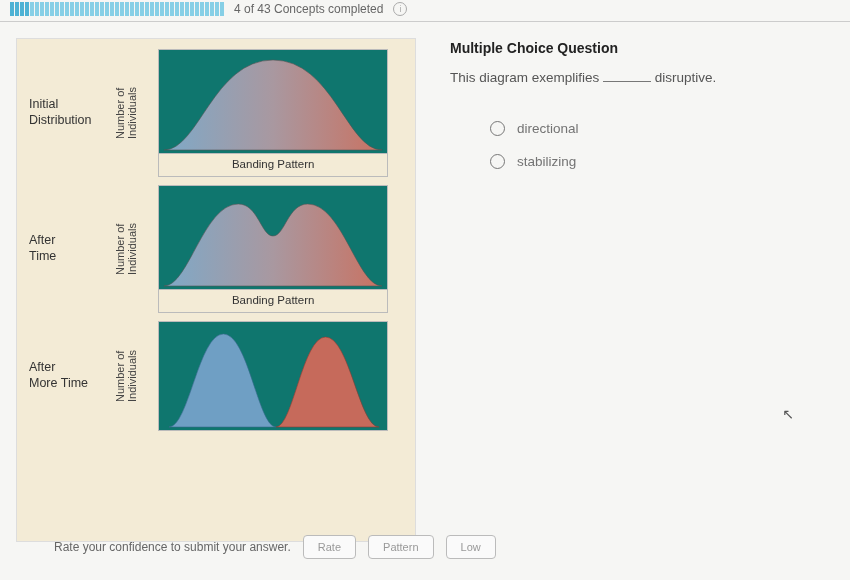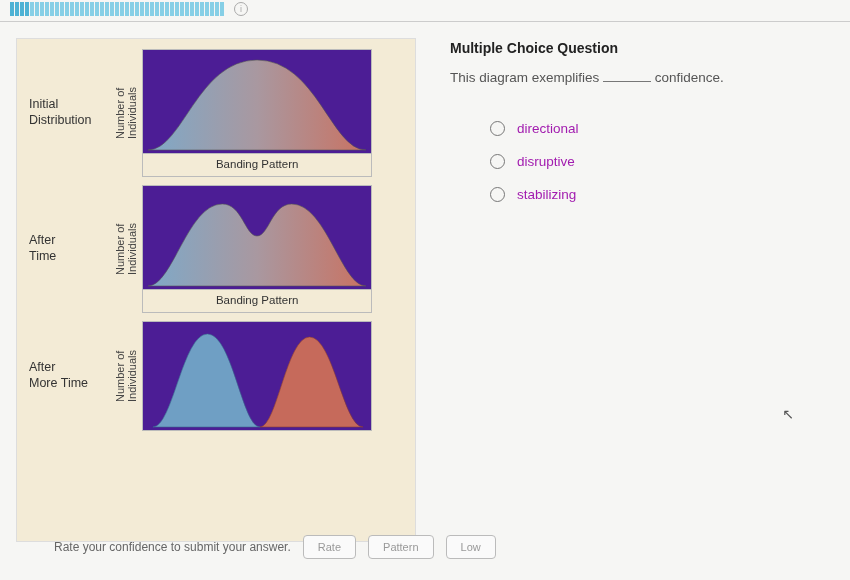--- a/index.html
+++ b/index.html
@@ -8,31 +8,31 @@
   .progress-ticks { display: flex; gap: 1px; }
   .progress-ticks span { width: 4px; height: 14px; background: #86cfe6; display: inline-block; }
   .progress-ticks span.done { background: #4db2d4; }
   .progress-text { font-size: 12px; color: #666; }
   .info-icon { width: 14px; height: 14px; border: 1px solid #aaa; border-radius: 50%; font-size: 9px; color: #aaa; display: inline-flex; align-items: center; justify-content: center; }
   .main { display: flex; padding: 16px 16px 0 16px; gap: 24px; height: 520px; }
   .diagram-col { width: 400px; background: #f3ebd6; border: 1px solid #ddd; padding: 6px 4px 4px 4px; position: relative; }
   .panel { display: flex; align-items: center; padding: 4px 8px; }
   .row-label { width: 85px; font-size: 12.5px; color: #333; text-align: left; line-height: 1.25; }
   .ylab { writing-mode: vertical-rl; transform: rotate(180deg); font-size: 11px; color: #444; text-align: center; line-height: 1.1; margin-right: 4px; }
-  .plot-box { background: #4c1d95; border: 1px solid #bbb; width: 230px; display: flex; flex-direction: column; }
+  .plot-box { background: #0f766e; border: 1px solid #bbb; width: 230px; display: flex; flex-direction: column; margin-left: 16px; }
   .plot-inner { height: 103px; position: relative; }
   .xlab { font-size: 11.5px; color: #333; text-align: center; padding: 4px 0 6px; background:#f3ebd6; border-top:1px solid #bbb;}
   .plot-box.no-xlab .plot-inner { height: 108px; }
   svg { width: 100%; height: 100%; display: block; }
   .question-col { flex: 1; padding: 2px 10px 0 10px; }
   .q-title { font-size: 14px; font-weight: bold; color: #222; margin-bottom: 14px; }
   .q-stem { font-size: 13.5px; color: #555; margin-bottom: 36px; }
   .blank { display: inline-block; border-bottom: 1px solid #777; width: 48px; }
   .options { margin-left: 40px; }
-  .opt { display: flex; align-items: center; gap: 12px; font-size: 13.5px; color: #a21caf; margin-bottom: 18px; cursor: pointer; }
+  .opt { display: flex; align-items: center; gap: 12px; font-size: 13.5px; color: #737373; margin-bottom: 18px; cursor: pointer; }
   .radio { width: 15px; height: 15px; border: 1.5px solid #777; border-radius: 50%; flex-shrink: 0; }
   .cursor { position: absolute; right: 56px; bottom: 158px; font-size: 14px; color: #555; }
   .confidence { position: absolute; bottom: 21px; left: 54px; display: flex; align-items: center; gap: 12px; font-size: 12px; color: #666; }
   .conf-btn { border: 1px solid #bbb; border-radius: 4px; padding: 5px 14px; font-size: 11px; color: #999; background: #fafafa; cursor: pointer; }
   .root { position: relative; width: 850px; height: 580px; }
 </style>
 </head>
 <body>
 <div class="root">
 
@@ -75,20 +75,21 @@
         <span></span>
         <span></span>
         <span></span>
         <span></span>
         <span></span>
         <span></span>
         <span></span>
         <span></span>
         <span></span>
   </div>
+  <div class="progress-text">4 of 43 Concepts completed</div>
   <div class="info-icon">i</div>
 </div>
 
 <div class="main">
   <div class="diagram-col">
 
     <div class="panel">
       <div class="row-label">Initial<br>Distribution</div>
       <div class="ylab">Number of<br>Individuals</div>
       <div class="plot-box">
@@ -139,30 +140,26 @@
           </svg>
         </div>
       </div>
     </div>
 
   </div>
 
   <div class="question-col">
     <div class="q-title">Multiple Choice Question</div>
     <div class="q-stem">
-      <span>This diagram exemplifies </span><span class="blank"></span><span> confidence.</span>
+      <span>This diagram exemplifies </span><span class="blank"></span><span> disruptive.</span>
     </div>
     <div class="options">
       <div class="opt">
         <span class="radio"></span>
         <span>directional</span>
-      </div>
-      <div class="opt">
-        <span class="radio"></span>
-        <span>disruptive</span>
       </div>
       <div class="opt">
         <span class="radio"></span>
         <span>stabilizing</span>
       </div>
     </div>
   </div>
 </div>
 
 <span class="cursor">↖</span>

